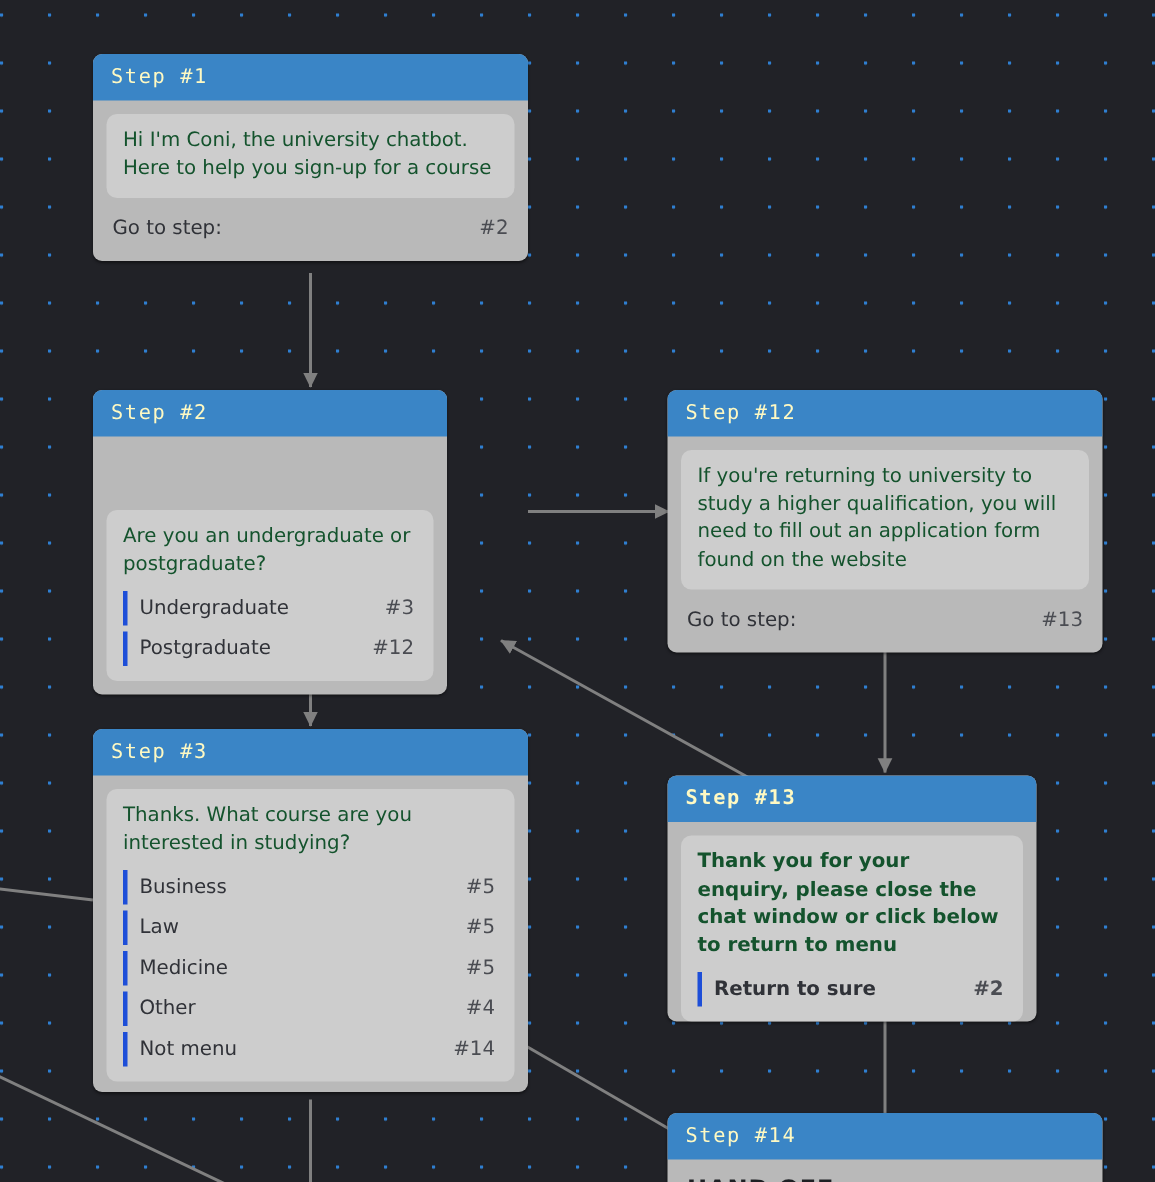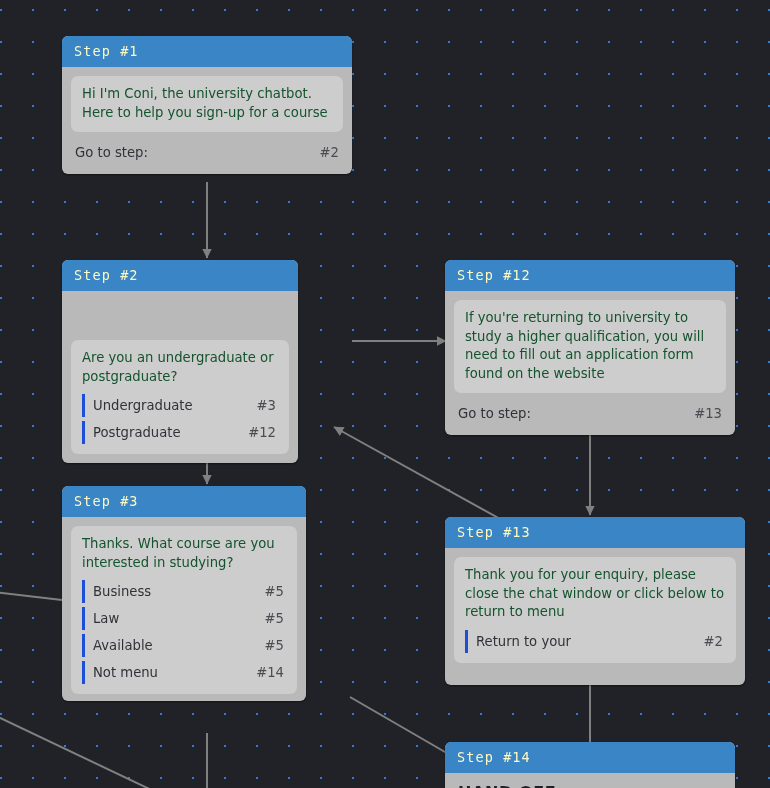--- a/index.html
+++ b/index.html
@@ -164,37 +164,41 @@
           </div>
           <div class="option">
             <span class="option-label">Postgraduate</span>
             <span class="option-target">#12</span>
           </div>
         </div>
       </div>
     </div>
   </div>
 
-  <div class="node" style="left:62px; top:486px; width:244px;">
+  <div class="node" style="left:62px; top:486px; width:290px;">
     <div class="node-header">Step #3</div>
     <div class="node-body" style="padding-bottom:7px;">
       <div class="bubble">
         <div class="bubble-text">Thanks. What course are you interested in studying?</div>
         <div class="options">
           <div class="option">
             <span class="option-label">Business</span>
             <span class="option-target">#5</span>
           </div>
           <div class="option">
             <span class="option-label">Law</span>
             <span class="option-target">#5</span>
           </div>
           <div class="option">
-            <span class="option-label">Available</span>
+            <span class="option-label">Medicine</span>
             <span class="option-target">#5</span>
+          </div>
+          <div class="option">
+            <span class="option-label">Other</span>
+            <span class="option-target">#4</span>
           </div>
           <div class="option">
             <span class="option-label">Not menu</span>
             <span class="option-target">#14</span>
           </div>
         </div>
       </div>
     </div>
   </div>
 
@@ -204,28 +208,28 @@
       <div class="bubble">
         <div class="bubble-text">If you're returning to university to study a higher qualification, you will need to fill out an application form found on the website</div>
       </div>
     </div>
     <div class="goto-row">
       <span class="goto-label">Go to step:</span>
       <span class="goto-target">#13</span>
     </div>
   </div>
 
-  <div class="node" style="left:445px; top:517px; width:300px;">
+  <div class="node" style="left:445px; top:517px; width:246px;font-weight:bold;">
     <div class="node-header">Step #13</div>
-    <div class="node-body" style="padding-bottom:22px;">
+    <div class="node-body" style="padding-bottom:0;">
       <div class="bubble">
         <div class="bubble-text">Thank you for your enquiry, please close the chat window or click below to return to menu</div>
         <div class="options">
           <div class="option">
-            <span class="option-label">Return to your</span>
+            <span class="option-label">Return to sure</span>
             <span class="option-target">#2</span>
           </div>
         </div>
       </div>
     </div>
   </div>
 
   <div class="node" style="left:445px; top:742px; width:290px;">
     <div class="node-header">Step #14</div>
     <div class="handoff-row">

